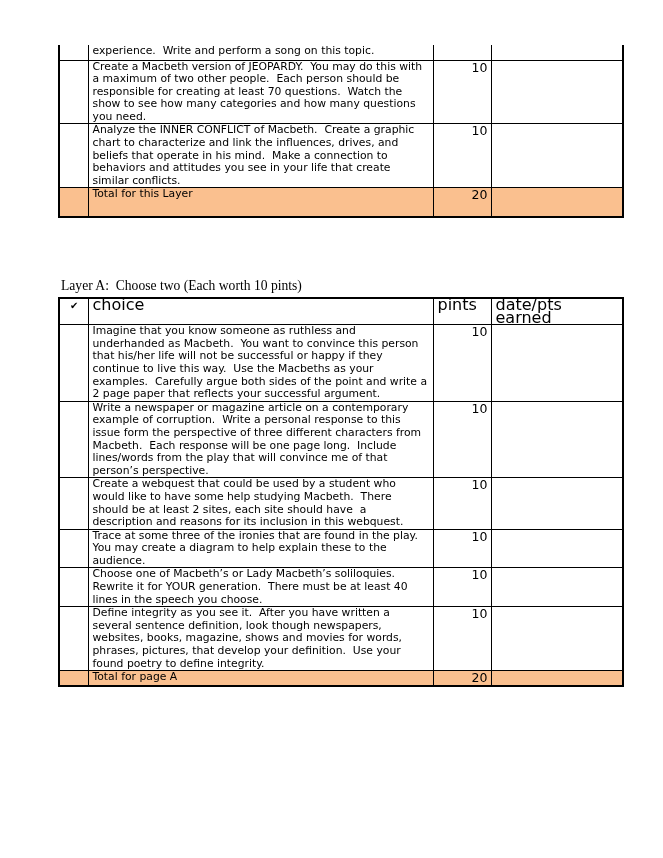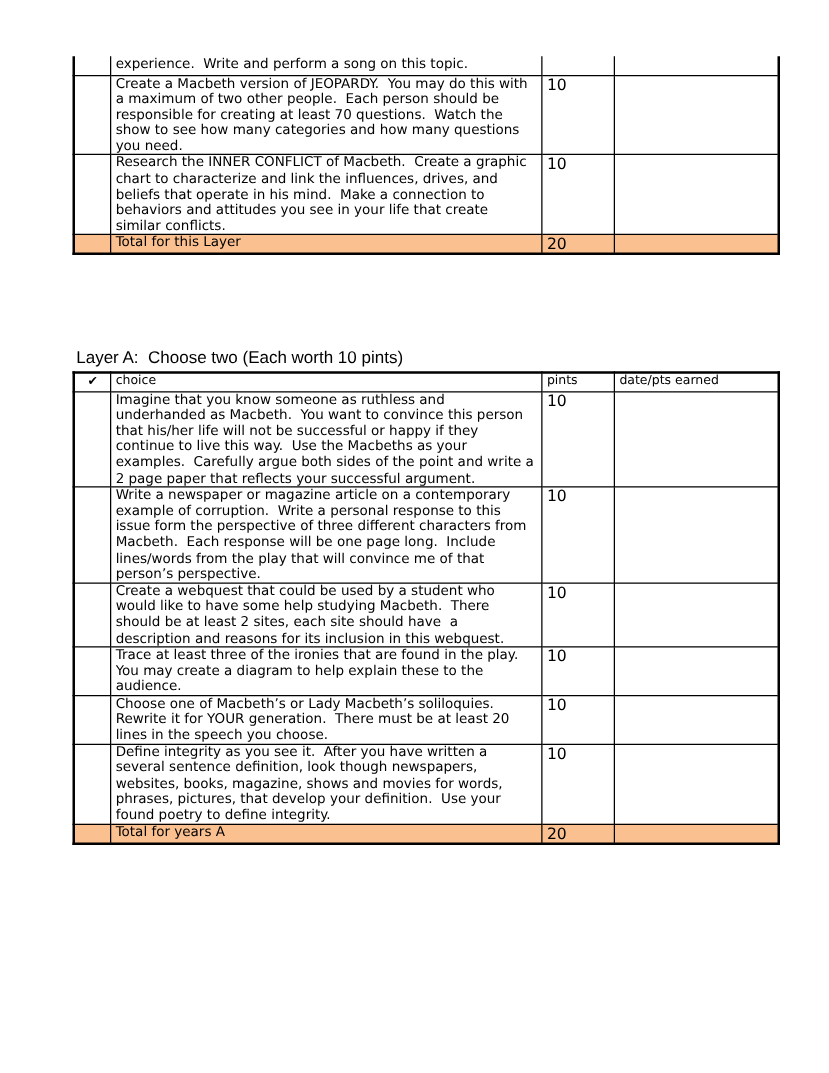--- a/index.html
+++ b/index.html
@@ -35,29 +35,29 @@
   #table-top tr:first-child td { border-top: 0; }
   #table-a {
     left: 58px;
     top: 297px;
   }
   .c-check  { width: 29px; }
   .c-choice { width: 345px; }
   .c-poss   { width: 58px; }
   .c-earned { width: 132px; }
   td.check  { text-align: center; }
-  td.poss-val { font-size: 12.5px; line-height: 14px; }
+  td.poss-val { font-size: 12.5px; line-height: 14px; text-align: right; }
   tr.total-row td { background: #FAC08F; }
-  tr.hdr-row td { font-size: 10px; }
+  tr.hdr-row td { font-size: 16px; }
   tr.hdr-row td.check { font-size: 10px; padding-top: 1px; }
   .layer-heading {
     position: absolute;
     left: 61px;
     top: 278px;
-    font-family: Liberation Sans, sans-serif;
+    font-family: Liberation Serif, serif;
     font-size: 13.6px;
     white-space: pre;
     text-align: center;
   }
 </style>
 </head>
 <body>
 
 <div class="page">
 
@@ -76,25 +76,25 @@
         <td></td>
       </tr>
       <tr style="height:62px">
         <td class="check"></td>
         <td>Create a Macbeth version of JEOPARDY.  You may do this with a maximum of two other people.  Each person should be responsible for creating at least 70 questions.  Watch the show to see how many categories and how many questions you need.</td>
         <td class="poss-val">10</td>
         <td></td>
       </tr>
       <tr style="height:61px">
         <td class="check"></td>
-        <td>Research the INNER CONFLICT of Macbeth.  Create a graphic chart to characterize and link the influences, drives, and beliefs that operate in his mind.  Make a connection to behaviors and attitudes you see in your life that create similar conflicts.</td>
+        <td>Analyze the INNER CONFLICT of Macbeth.  Create a graphic chart to characterize and link the influences, drives, and beliefs that operate in his mind.  Make a connection to behaviors and attitudes you see in your life that create similar conflicts.</td>
         <td class="poss-val">10</td>
         <td></td>
       </tr>
-      <tr class="total-row" style="height:15px">
+      <tr class="total-row" style="height:29px">
         <td class="check"></td>
         <td>Total for this Layer</td>
         <td class="poss-val">20</td>
         <td></td>
       </tr>
     </tbody>
   </table>
 
   <div class="layer-heading">Layer A:  Choose two (Each worth 10 pints)</div>
 
@@ -125,38 +125,38 @@
         <td></td>
       </tr>
       <tr style="height:49px">
         <td class="check"></td>
         <td>Create a webquest that could be used by a student who would like to have some help studying Macbeth.  There should be at least 2 sites, each site should have  a description and reasons for its inclusion in this webquest.</td>
         <td class="poss-val">10</td>
         <td></td>
       </tr>
       <tr style="height:37px">
         <td class="check"></td>
-        <td>Trace at least three of the ironies that are found in the play. You may create a diagram to help explain these to the audience.</td>
+        <td>Trace at some three of the ironies that are found in the play. You may create a diagram to help explain these to the audience.</td>
         <td class="poss-val">10</td>
         <td></td>
       </tr>
       <tr style="height:37px">
         <td class="check"></td>
-        <td>Choose one of Macbeth’s or Lady Macbeth’s soliloquies. Rewrite it for YOUR generation.  There must be at least 20 lines in the speech you choose.</td>
+        <td>Choose one of Macbeth’s or Lady Macbeth’s soliloquies. Rewrite it for YOUR generation.  There must be at least 40 lines in the speech you choose.</td>
         <td class="poss-val">10</td>
         <td></td>
       </tr>
       <tr style="height:63px">
         <td class="check"></td>
         <td>Define integrity as you see it.  After you have written a several sentence definition, look though newspapers, websites, books, magazine, shows and movies for words, phrases, pictures, that develop your definition.  Use your found poetry to define integrity.</td>
         <td class="poss-val">10</td>
         <td></td>
       </tr>
       <tr class="total-row" style="height:14px">
         <td class="check"></td>
-        <td>Total for years A</td>
+        <td>Total for page A</td>
         <td class="poss-val">20</td>
         <td></td>
       </tr>
     </tbody>
   </table>
 
 </div>
 
 </body></html>

